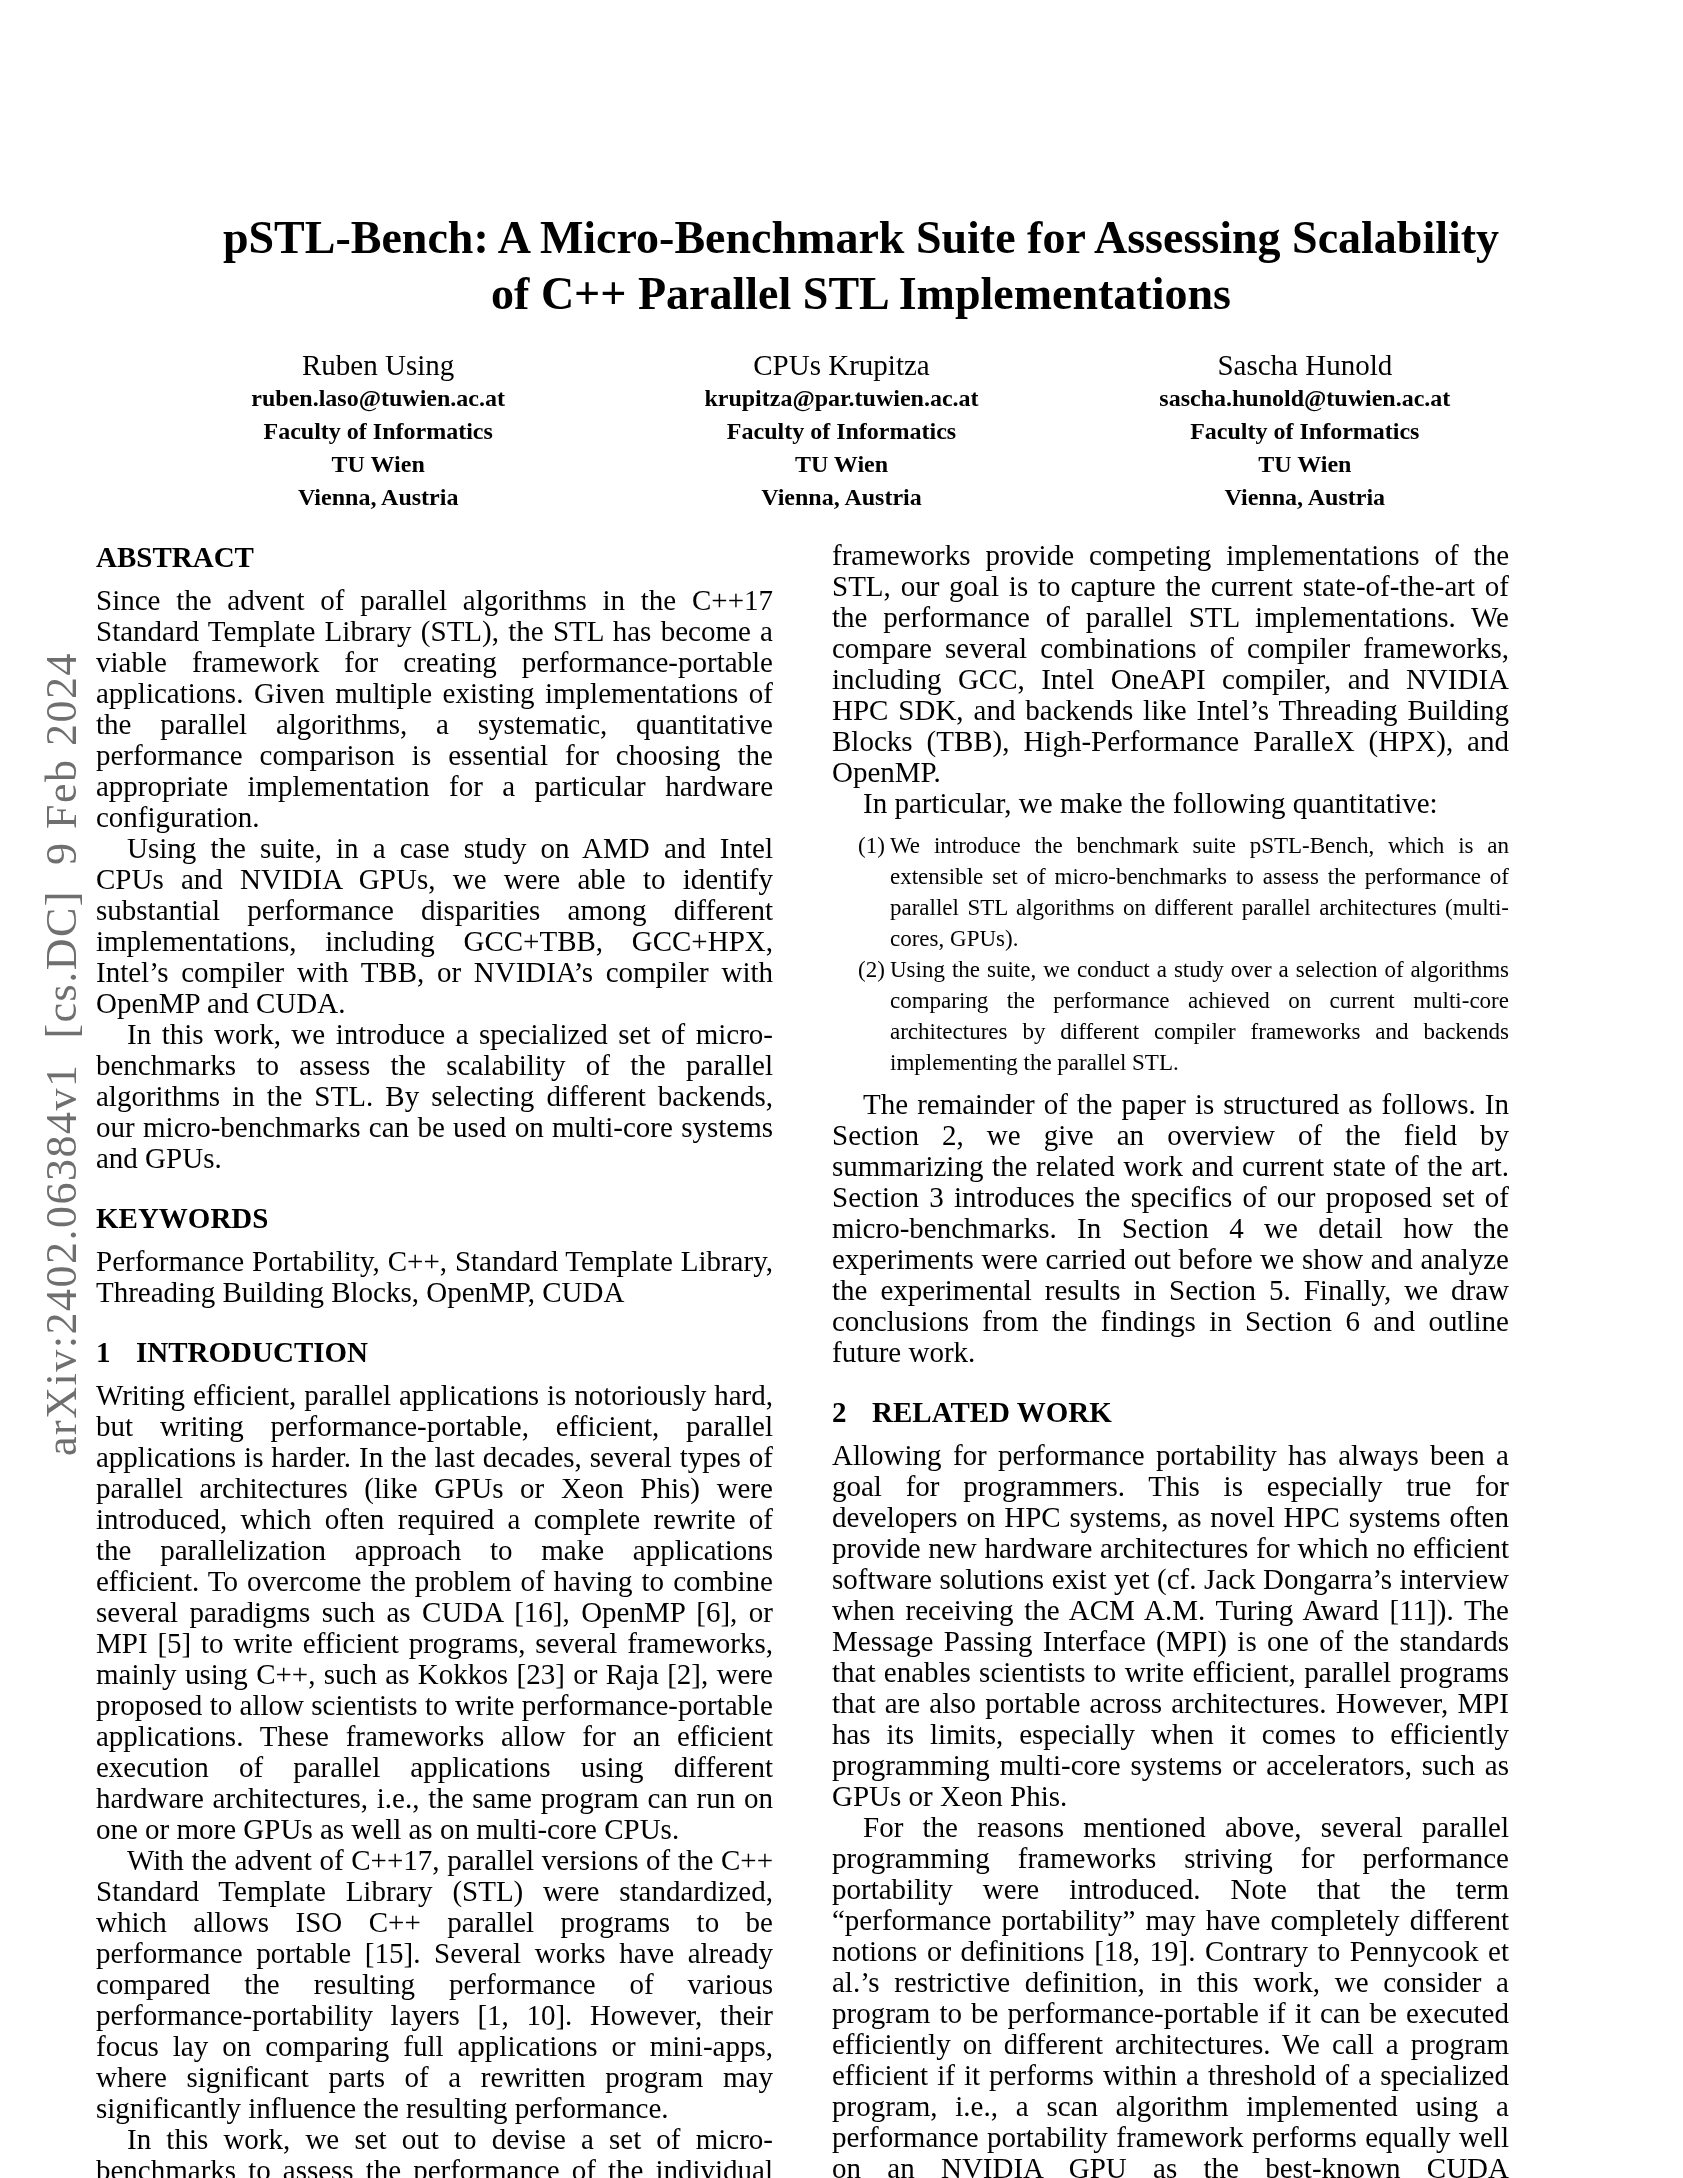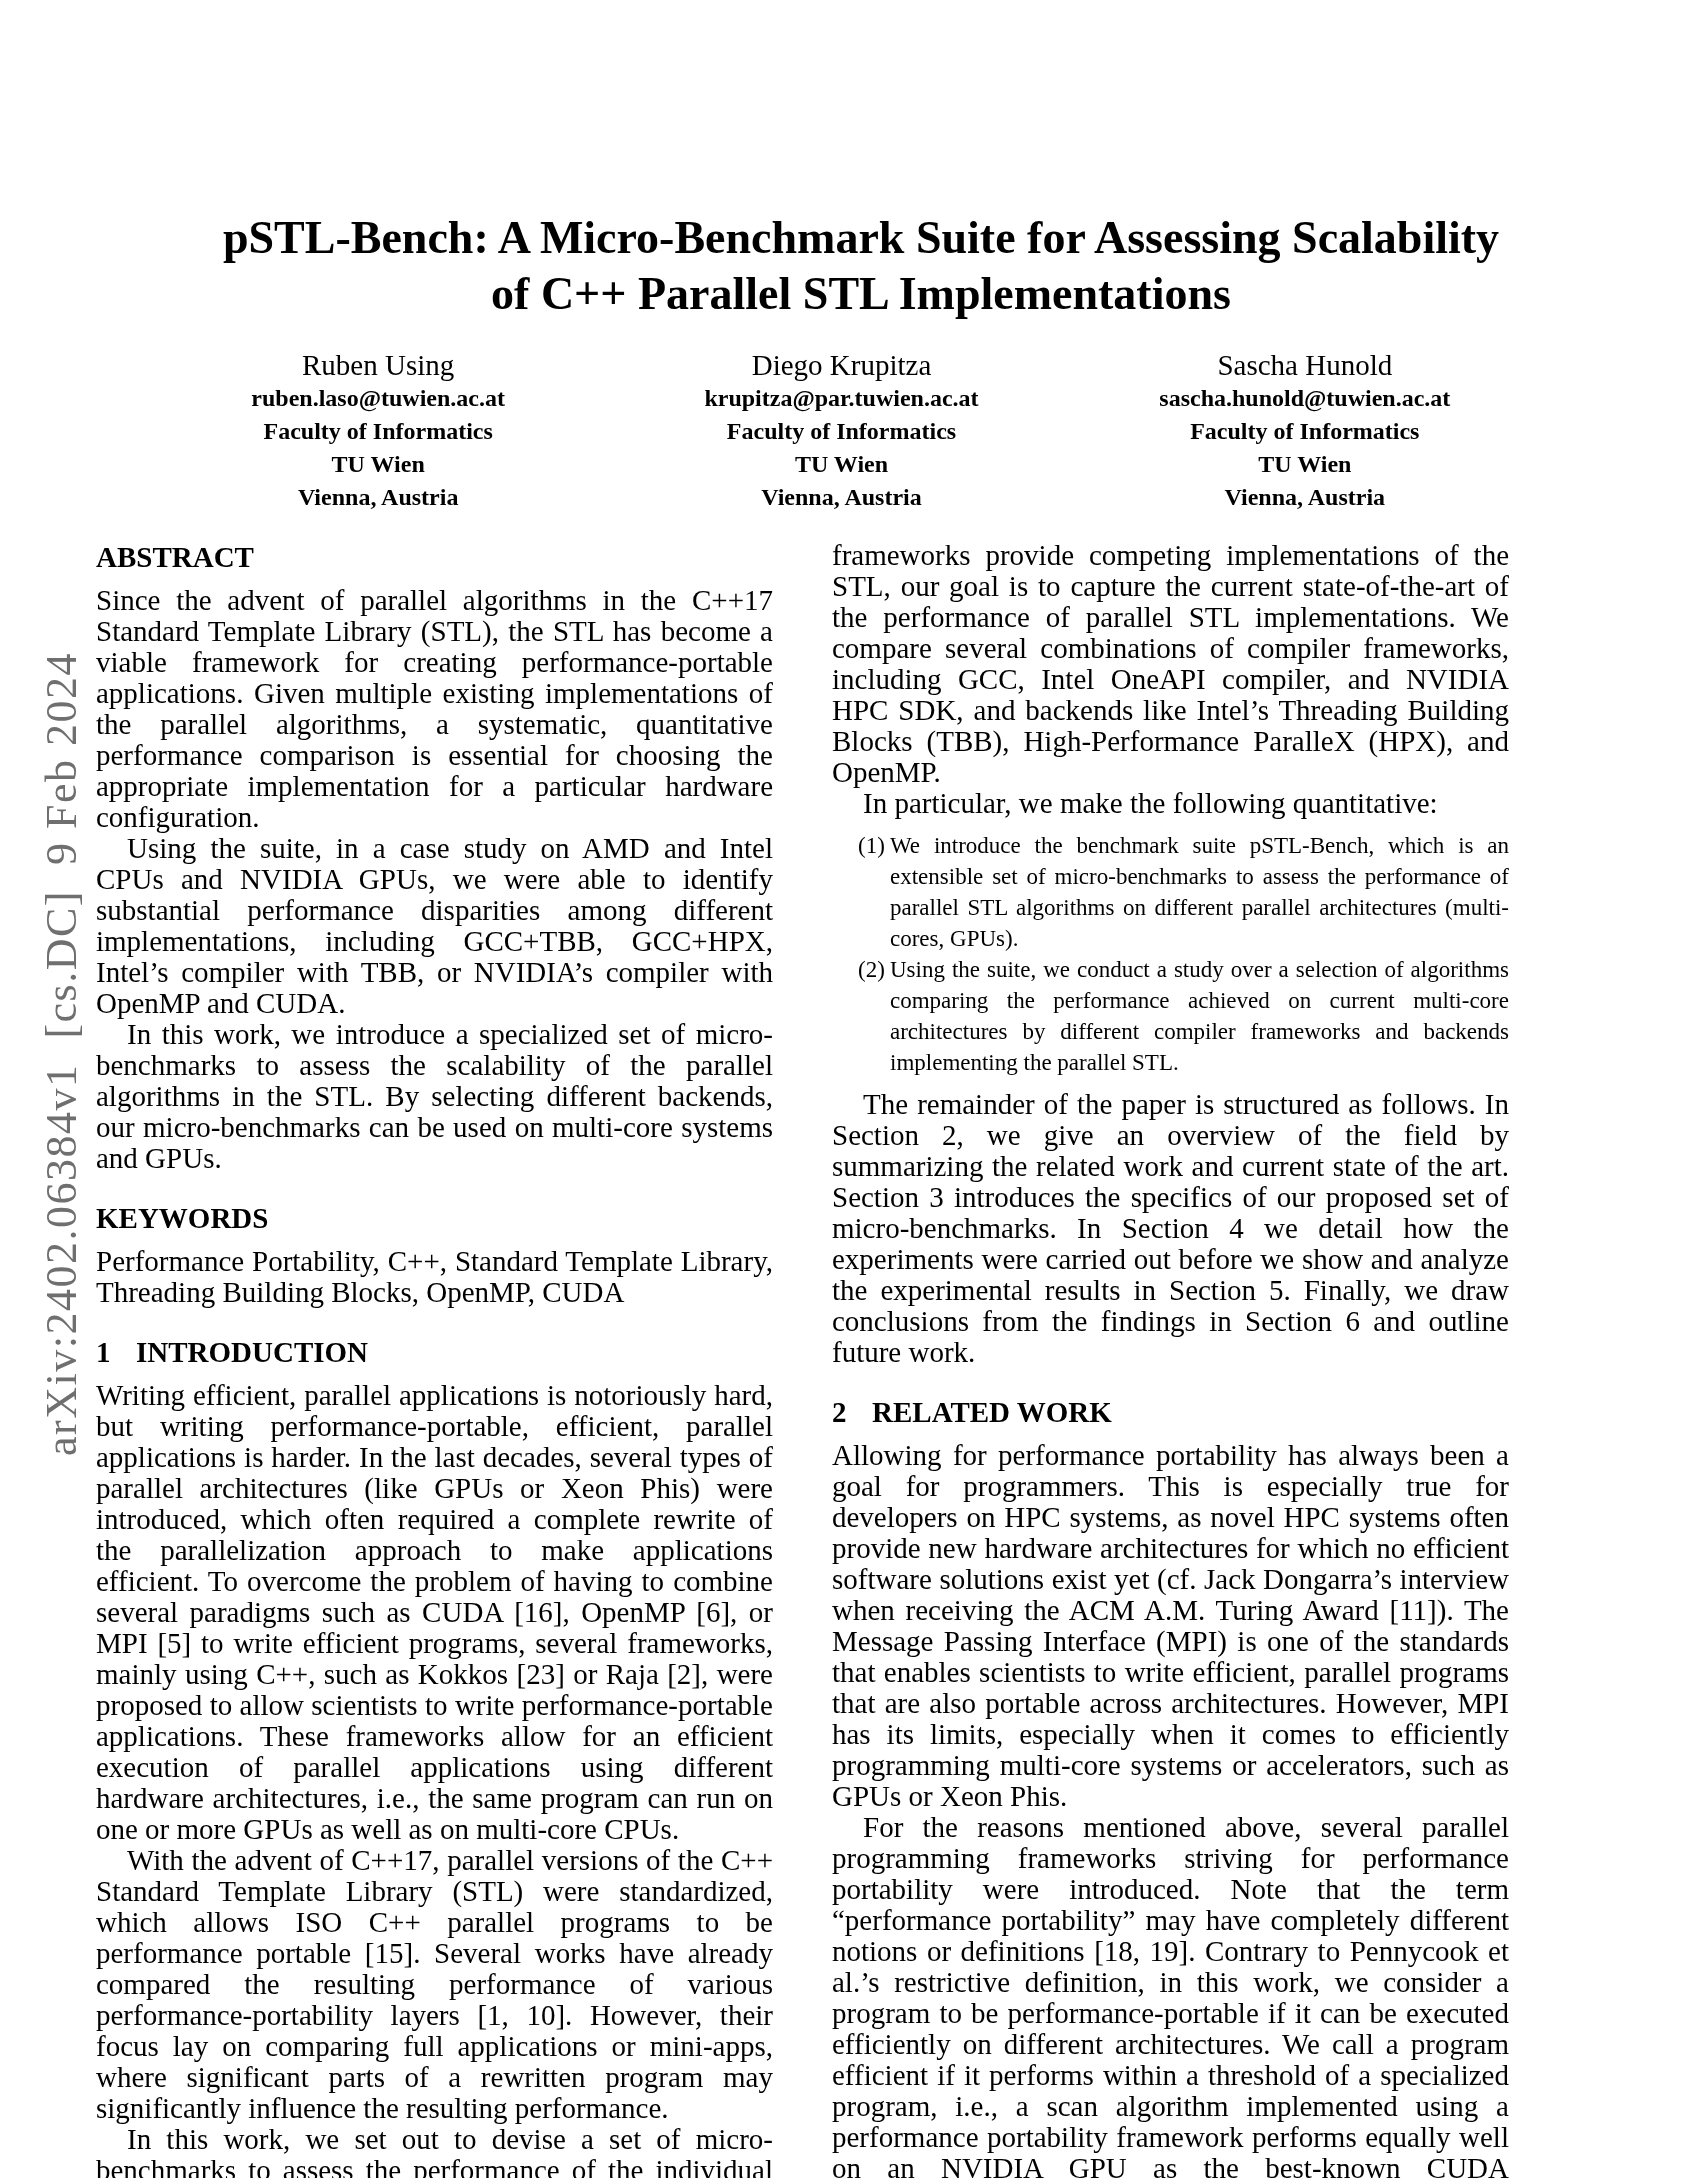--- a/index.html
+++ b/index.html
@@ -91,21 +91,21 @@
 
   <div class="authors">
     <div class="author">
       <div class="name">Ruben Using</div>
       <div class="aline">ruben.laso@tuwien.ac.at</div>
       <div class="aline">Faculty of Informatics</div>
       <div class="aline">TU Wien</div>
       <div class="aline">Vienna, Austria</div>
     </div>
     <div class="author">
-      <div class="name">Diego Krupitza</div>
+      <div class="name">CPUs Krupitza</div>
       <div class="aline">krupitza@par.tuwien.ac.at</div>
       <div class="aline">Faculty of Informatics</div>
       <div class="aline">TU Wien</div>
       <div class="aline">Vienna, Austria</div>
     </div>
     <div class="author">
       <div class="name">Sascha Hunold</div>
       <div class="aline">sascha.hunold@tuwien.ac.at</div>
       <div class="aline">Faculty of Informatics</div>
       <div class="aline">TU Wien</div>

